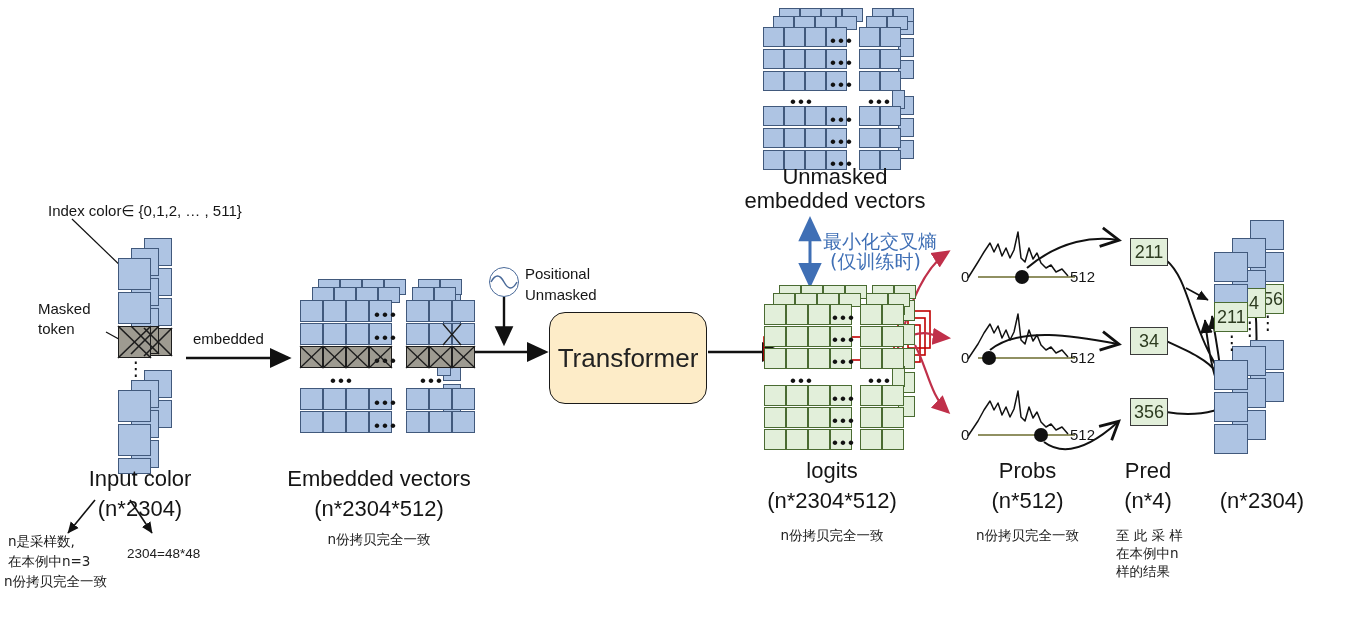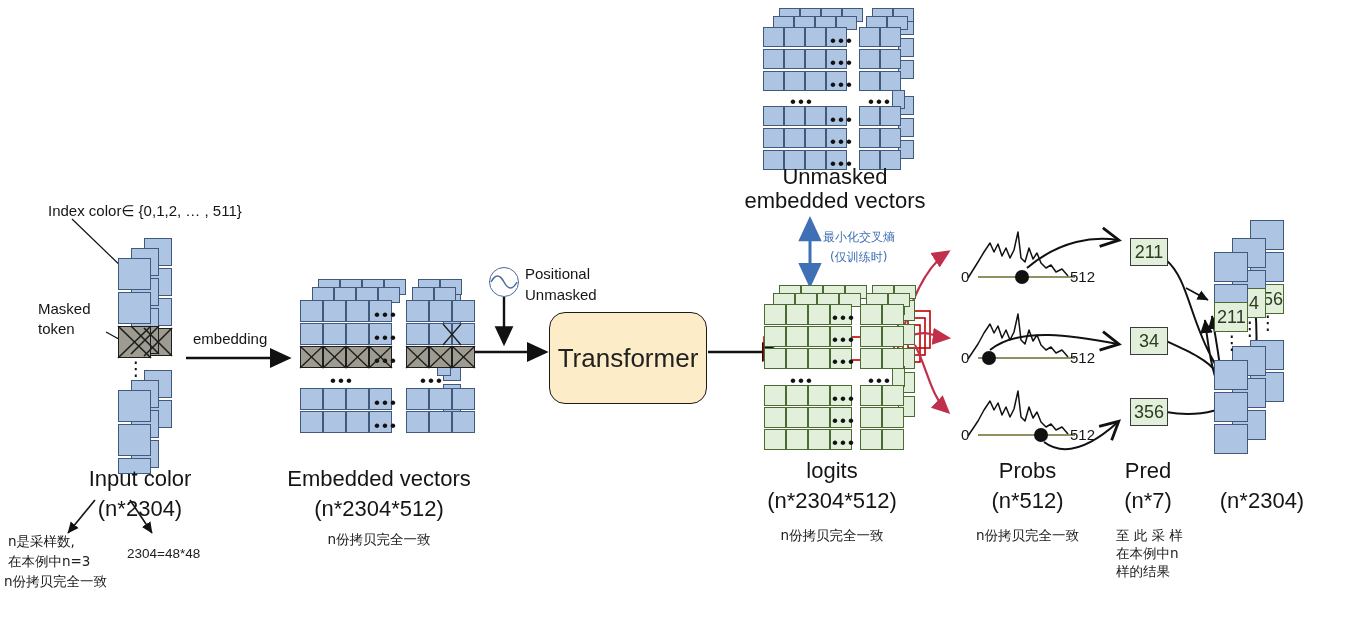--- a/index.html
+++ b/index.html
@@ -6,21 +6,21 @@
   body{width:1346px;height:642px;position:relative;overflow:hidden;
        font-family:"Liberation Sans","DejaVu Sans",sans-serif;color:#111;}
   .stage{position:absolute;left:0;top:0;width:1346px;height:642px;}
   svg.layer{position:absolute;left:0;top:0;width:1346px;height:642px;overflow:visible;}
   .lbl{position:absolute;white-space:nowrap;line-height:1.18;}
   .big{font-size:22px;color:#151515;}
   .mid{font-size:15px;color:#151515;}
   .small{font-size:13.5px;color:#202020;}
   .cn{font-family:"DejaVu Sans","Liberation Sans",sans-serif;}
   .center{text-align:center;}
-  .blue-note{color:#3f6fb5;font-size:12px;line-height:1.25;text-align:center;}
+  .blue-note{color:#3f6fb5;font-size:19px;line-height:1.25;text-align:center;}
   .watermark{position:absolute;color:#d9d9d9;font-size:40px;letter-spacing:1px;
              font-family:"DejaVu Sans","Liberation Sans",sans-serif;}
   .tf-box{position:absolute;background:#FDECC8;border:1.6px solid #1a1a1a;border-radius:16px;
           display:flex;align-items:center;justify-content:center;font-size:26px;color:#222;}
   .pred-box{position:absolute;background:#E2EFDA;border:1.5px solid #3b3b3b;
             display:flex;align-items:center;justify-content:center;font-size:18px;color:#2d3b20;}
   .cell-blue{position:absolute;background:#AEC4E3;border:1.1px solid #41597c;box-sizing:border-box;}
   .cell-green{position:absolute;background:#E2EFDA;border:1.1px solid #4a6b32;box-sizing:border-box;}
   .cell-mask{position:absolute;background:#9e9b91;border:1.2px solid #1d1d1d;box-sizing:border-box;}
   .dots{position:absolute;font-size:17px;color:#111;letter-spacing:2px;line-height:1;}
@@ -169,21 +169,21 @@
         <line x1="144" y1="328" x2="172" y2="356"></line>
           <line x1="172" y1="328" x2="144" y2="356"></line>
       </g>
     </svg>
     <div class="vdots" style="left:126px;top:362px;width:20px;font-size:19px;">⋮</div>
   </div>
 
   <div class="lbl mid" style="left:48px;top:202px;">Index color∈ {0,1,2, … , 511}</div>
   <div class="lbl mid" style="left:38px;top:300px;">Masked</div>
   <div class="lbl mid" style="left:38px;top:320px;">token</div>
-  <div class="lbl mid" style="left:193px;top:330px;">embedding</div>
+  <div class="lbl mid" style="left:193px;top:330px;">embedded</div>
 
   <div class="lbl big center" style="left:40px;top:466px;width:200px;">Input color</div>
   <div class="lbl big center" style="left:40px;top:496px;width:200px;">(n*2304)</div>
   <div class="lbl small cn" style="left:8px;top:534px;">n是采样数,</div>
   <div class="lbl small cn" style="left:8px;top:554px;">在本例中n=3</div>
   <div class="lbl small cn" style="left:4px;top:574px;">n份拷贝完全一致</div>
   <div class="lbl small" style="left:127px;top:546px;">2304=48*48</div>
 
   <div>
 
@@ -489,21 +489,21 @@
     <span>211</span>
   </div>
   <div class="pred-box" style="left:1130px;top:327px;width:36px;height:26px;">
     <span>34</span>
   </div>
   <div class="pred-box" style="left:1130px;top:398px;width:36px;height:26px;">
     <span>356</span>
   </div>
 
   <div class="lbl big center" style="left:1108px;top:458px;width:80px;">Pred</div>
-  <div class="lbl big center" style="left:1108px;top:488px;width:80px;">(n*7)</div>
+  <div class="lbl big center" style="left:1108px;top:488px;width:80px;">(n*4)</div>
   <div class="lbl small cn" style="left:1116px;top:528px;">至 此 采 样</div>
   <div class="lbl small cn" style="left:1116px;top:546px;">在本例中n</div>
   <div class="lbl small cn" style="left:1116px;top:564px;">样的结果</div>
 
   <div>
 
     <div class="cell-blue" style="left:1250px;top:220px;width:34px;height:30px;"></div>
     <div class="cell-blue" style="left:1250px;top:252px;width:34px;height:30px;"></div>
     <div class="cell-green" style="left:1250px;top:284px;width:34px;height:30px;">
       <span class="lbl" style="left:2px;top:4px;font-size:18px;color:#2d3b20;">356</span>

